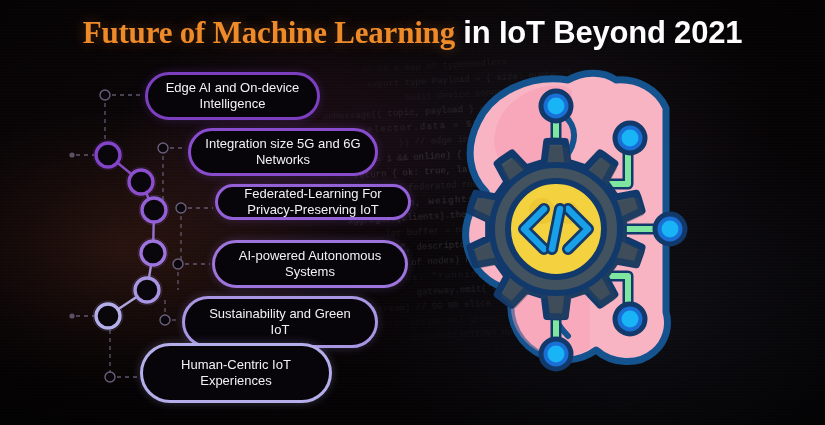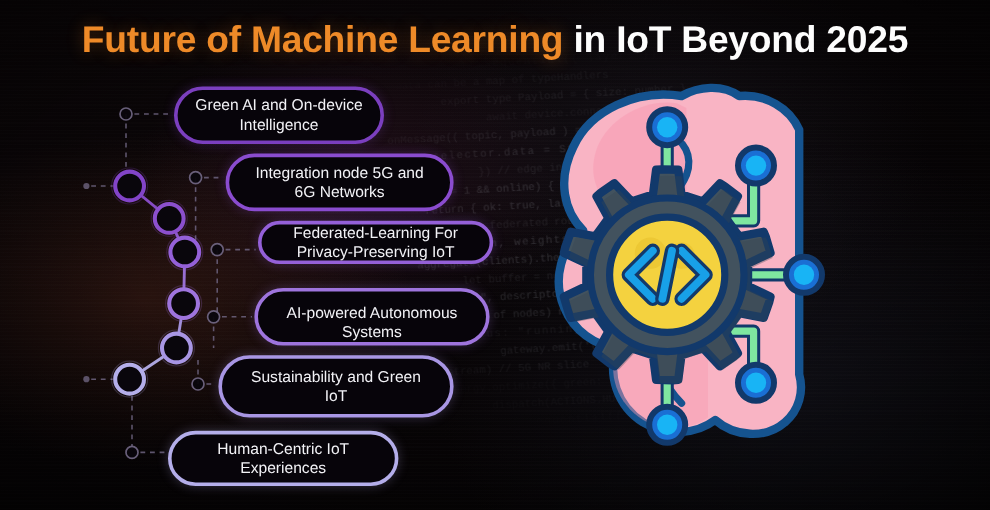--- a/index.html
+++ b/index.html
@@ -62,20 +62,21 @@
     position:absolute; left:0; right:0; top:14px;
     text-align:center;
     font-size:31px; line-height:38px;
     letter-spacing:-.2px;
     white-space:nowrap;
     z-index:6;
   }
   .title .accent {
     color:#ee8a28; font-weight:700;
     text-shadow:0 0 14px rgba(238,138,40,.30);
+    font-family:Liberation Serif, serif;
   }
   .title .plain {
     color:#fdfdfd; font-weight:600;
   }
 
   
   #connectors { position:absolute; left:0; top:0; width:825px; height:425px; z-index:3; }
 
   
   .pill {
@@ -122,21 +123,21 @@
       <span class="dim" style="padding-left: 66px;">energy.optimize({ green: true })</span>
       <span style="padding-left: 103px;">dispatch(ACTIONS.HUMAN_CENTRIC)</span>
       <span class=" wide" style="padding-left: 20px;">const model = tf.sequential({ layers });</span>
       <span class="dim" style="padding-left: 57px;">data can be a map of typeHandlers</span>
       <span style="padding-left: 94px;">export type Payload = { size: number }</span>
       <span style="padding-left: 11px;">await device.connect({ proto: "mqtt" })</span>
     </div>
   <div class="bg-layer bg-scan"></div>
   <div class="bg-layer bg-vig"></div>
 
-  <h1 class="title"><span class="accent">Future of Machine Learning</span><span class="plain"> in IoT Beyond 2025</span></h1>
+  <h1 class="title"><span class="accent">Future of Machine Learning</span><span class="plain"> in IoT Beyond 2021</span></h1>
 
   <svg id="connectors" viewBox="0 0 825 425">
       <line x1="108" y1="155" x2="141" y2="182" stroke="#8b4fcd" stroke-width="2.4" opacity="0.95"></line>
       <line x1="141" y1="182" x2="154" y2="210" stroke="#9460d8" stroke-width="2.4" opacity="0.95"></line>
       <line x1="154" y1="210" x2="153" y2="253" stroke="#9e74dd" stroke-width="2.4" opacity="0.95"></line>
       <line x1="153" y1="253" x2="147" y2="290" stroke="#a896e4" stroke-width="2.4" opacity="0.95"></line>
       <line x1="147" y1="290" x2="108" y2="316" stroke="#b4aeea" stroke-width="2.4" opacity="0.95"></line>
       <line x1="105" y1="95" x2="105" y2="150" stroke="#6e6480" stroke-width="1.3" stroke-dasharray="4 4" opacity="0.85"></line>
       <line x1="163" y1="148" x2="163" y2="205" stroke="#6e6480" stroke-width="1.3" stroke-dasharray="4 4" opacity="0.85"></line>
       <line x1="181" y1="208" x2="181" y2="262" stroke="#6e6480" stroke-width="1.3" stroke-dasharray="4 4" opacity="0.85"></line>
@@ -180,35 +181,35 @@
       <circle cx="105" cy="95" r="5" fill="#09060c" stroke="#6e6480" stroke-width="1.4" opacity="0.95"></circle>
       <circle cx="163" cy="148" r="5" fill="#09060c" stroke="#6e6480" stroke-width="1.4" opacity="0.95"></circle>
       <circle cx="181" cy="208" r="5" fill="#09060c" stroke="#6e6480" stroke-width="1.4" opacity="0.95"></circle>
       <circle cx="178" cy="264" r="5" fill="#09060c" stroke="#6e6480" stroke-width="1.4" opacity="0.95"></circle>
       <circle cx="165" cy="320" r="5" fill="#09060c" stroke="#6e6480" stroke-width="1.4" opacity="0.95"></circle>
       <circle cx="110" cy="377" r="5" fill="#09060c" stroke="#6e6480" stroke-width="1.4" opacity="0.95"></circle>
     </svg>
 
   <div id="pills">
       <div class="pill" style="left: 145px; top: 72px; width: 175px; height: 48px; border-width: 3px; border-color: rgb(123, 63, 191); box-shadow: rgba(123, 63, 191, 0.267) 0px 0px 10px;">
-        <span>Green AI and On-device Intelligence</span>
+        <span>Edge AI and On-device Intelligence</span>
       </div>
       <div class="pill" style="left: 188px; top: 128px; width: 190px; height: 48px; border-width: 3px; border-color: rgb(138, 76, 207); box-shadow: rgba(138, 76, 207, 0.267) 0px 0px 10px;">
-        <span>Integration node 5G and 6G Networks</span>
+        <span>Integration size 5G and 6G Networks</span>
       </div>
       <div class="pill" style="left: 215px; top: 184px; width: 196px; height: 36px; border-width: 3px; border-color: rgb(148, 96, 216); box-shadow: rgba(148, 96, 216, 0.267) 0px 0px 10px;">
         <span>Federated-Learning For Privacy-Preserving IoT</span>
       </div>
-      <div class="pill" style="left: 212px; top: 240px; width: 196px; height: 48px; border-width: 3px; border-color: rgb(158, 116, 221); box-shadow: rgba(158, 116, 221, 0.267) 0px 0px 10px; align-items: flex-end;">
+      <div class="pill" style="left: 212px; top: 240px; width: 196px; height: 48px; border-width: 3px; border-color: rgb(158, 116, 221); box-shadow: rgba(158, 116, 221, 0.267) 0px 0px 10px;">
         <span>AI-powered Autonomous Systems</span>
       </div>
       <div class="pill" style="left: 182px; top: 296px; width: 196px; height: 52px; border-width: 3px; border-color: rgb(168, 150, 228); box-shadow: rgba(168, 150, 228, 0.267) 0px 0px 10px;">
         <span>Sustainability and Green IoT</span>
       </div>
-      <div class="pill" style="left: 140px; top: 359px; width: 192px; height: 46px; border-width: 3px; border-color: rgb(180, 174, 234); box-shadow: rgba(180, 174, 234, 0.267) 0px 0px 10px;">
+      <div class="pill" style="left: 140px; top: 343px; width: 192px; height: 60px; border-width: 3px; border-color: rgb(180, 174, 234); box-shadow: rgba(180, 174, 234, 0.267) 0px 0px 10px;">
         <span>Human-Centric IoT Experiences</span>
       </div>
     </div>
 
   <svg id="art" viewBox="0 0 340 330">
       <path d="M116 16 C 78 10, 40 28, 26 58 C 12 86, 18 112, 34 128 C 16 142, 8 168, 18 192 C 26 212, 44 224, 62 226 C 54 248, 62 274, 84 288 C 104 300, 128 298, 144 286 C 160 300, 186 302, 202 288 C 214 278, 218 262, 214 248 L 214 44 C 206 26, 186 14, 164 16 C 150 6, 130 8, 116 16 Z" fill="#f9b4c4" stroke="#15538f" stroke-width="7" stroke-linejoin="round"></path>
       <path d="M112 22 C 86 18, 56 34, 46 58 C 38 78, 44 96, 56 108 L 120 108 L 120 26 Z" fill="#f79bb2" opacity="0.55"></path>
       <path d="M62 226 C 54 248, 62 272, 84 286 C 102 296, 124 294, 138 284 L 138 226 Z" fill="#f79bb2" opacity="0.45"></path>
       <path d="M60 96 C 84 112, 110 106, 120 82 C 126 66, 118 52, 104 48" fill="none" stroke="#15538f" stroke-width="6" stroke-linecap="round"></path>
       <path d="M66 174 C 90 186, 112 180, 120 162" fill="none" stroke="#15538f" stroke-width="6" stroke-linecap="round"></path>

